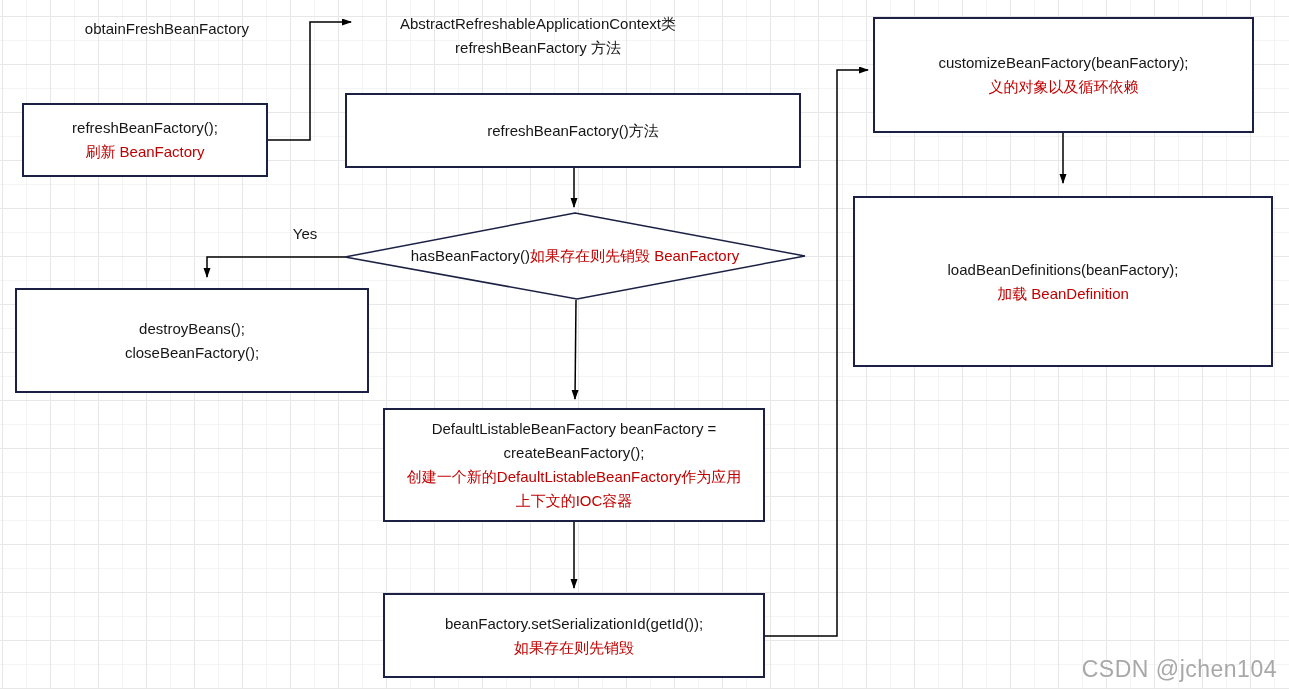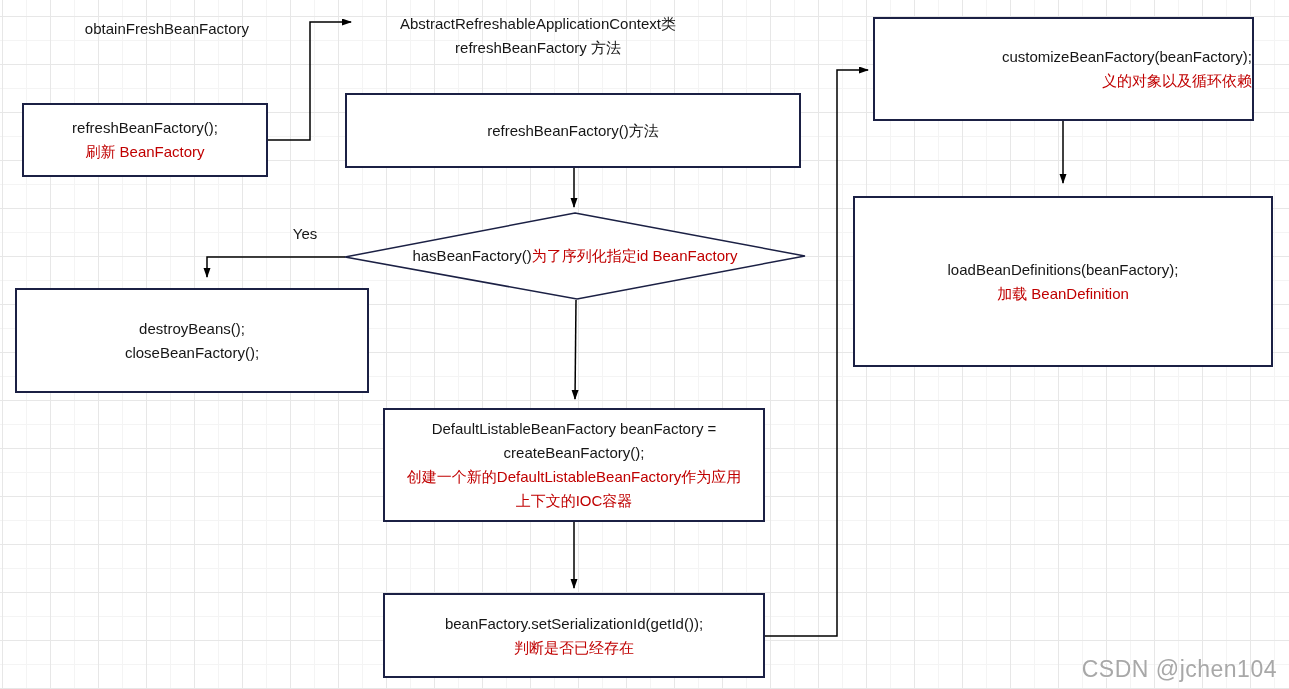--- a/index.html
+++ b/index.html
@@ -75,43 +75,43 @@
     <div class="code">refreshBeanFactory();</div>
     <div class="note">刷新 BeanFactory</div>
   </div>
 
   <div class="node" style="left:345px;top:93px;width:456px;height:75px;">
     <div class="code">refreshBeanFactory()方法</div>
   </div>
 
   <div class="diamond-text">
     <div class="code">hasBeanFactory()</div>
-    <div class="note">为了序列化指定id BeanFactory</div>
+    <div class="note">如果存在则先销毁 BeanFactory</div>
   </div>
 
   <div class="floating code" style="left:280px;top:222px;width:50px;">Yes</div>
 
   <div class="node" style="left:15px;top:288px;width:354px;height:105px;">
     <div class="code">destroyBeans();</div>
     <div class="code">closeBeanFactory();</div>
   </div>
 
   <div class="node" style="left:383px;top:408px;width:382px;height:114px;">
     <div class="code">DefaultListableBeanFactory beanFactory =</div>
     <div class="code">createBeanFactory();</div>
     <div class="note">创建一个新的DefaultListableBeanFactory作为应用</div>
     <div class="note">上下文的IOC容器</div>
   </div>
 
   <div class="node" style="left:383px;top:593px;width:382px;height:85px;">
     <div class="code">beanFactory.setSerializationId(getId());</div>
-    <div class="note">判断是否已经存在</div>
+    <div class="note">如果存在则先销毁</div>
   </div>
 
-  <div class="node" style="left:873px;top:17px;width:381px;height:104px;align-items:flex-end;">
+  <div class="node" style="left:873px;top:17px;width:381px;height:116px;">
     <div class="code">customizeBeanFactory(beanFactory);</div>
     <div class="note">义的对象以及循环依赖</div>
   </div>
 
   <div class="node" style="left:853px;top:188px;width:420px;height:171px;margin-top:8px;">
     <div class="code">loadBeanDefinitions(beanFactory);</div>
     <div class="note">加载 BeanDefinition</div>
   </div>
 
   <div class="watermark">CSDN @jchen104</div>

